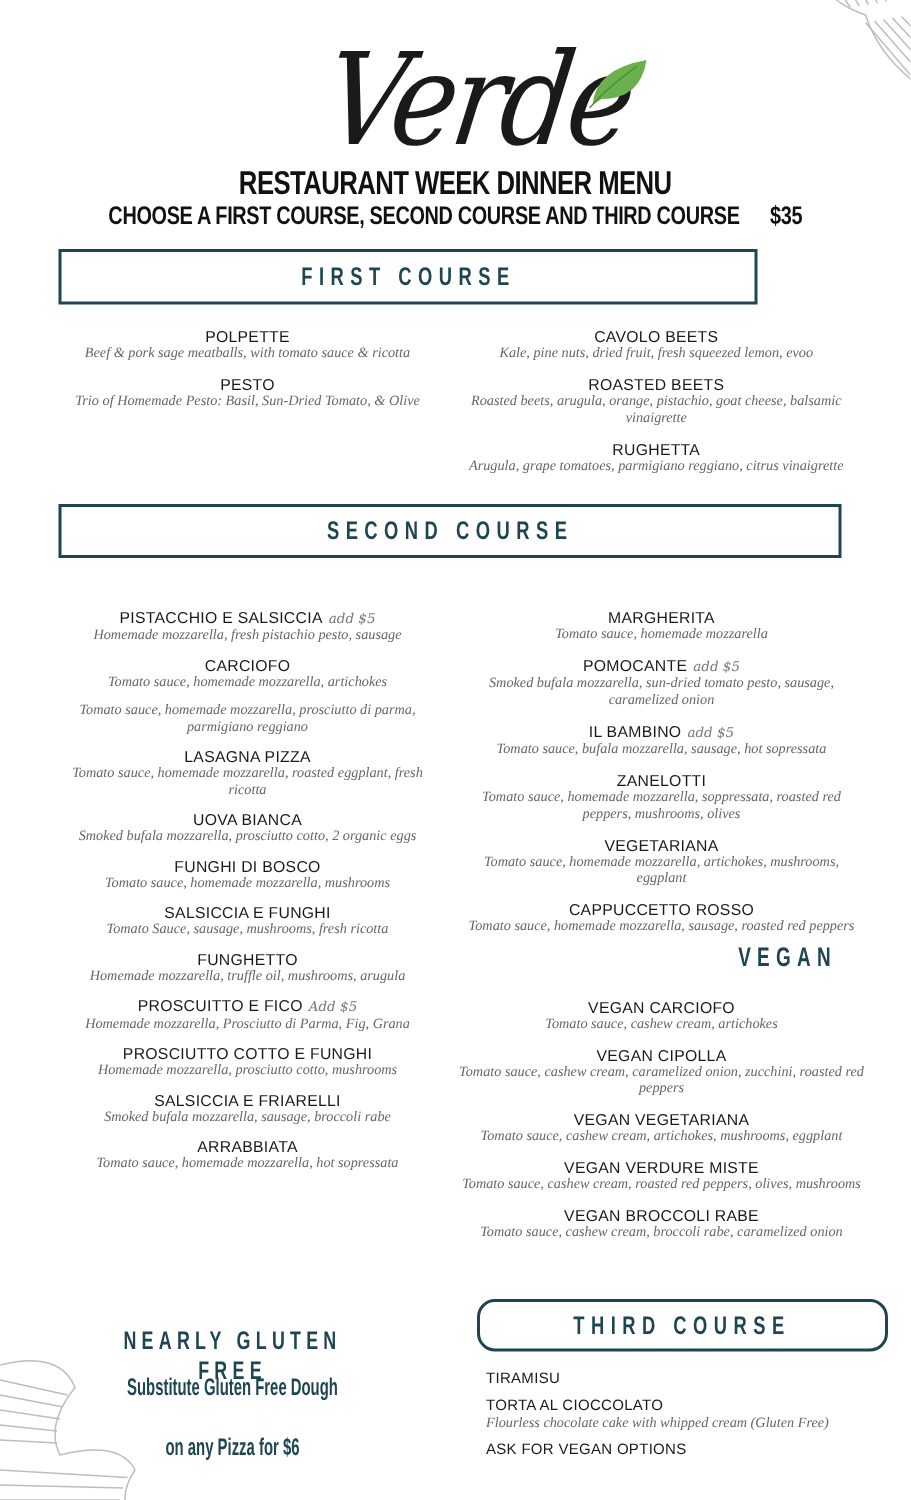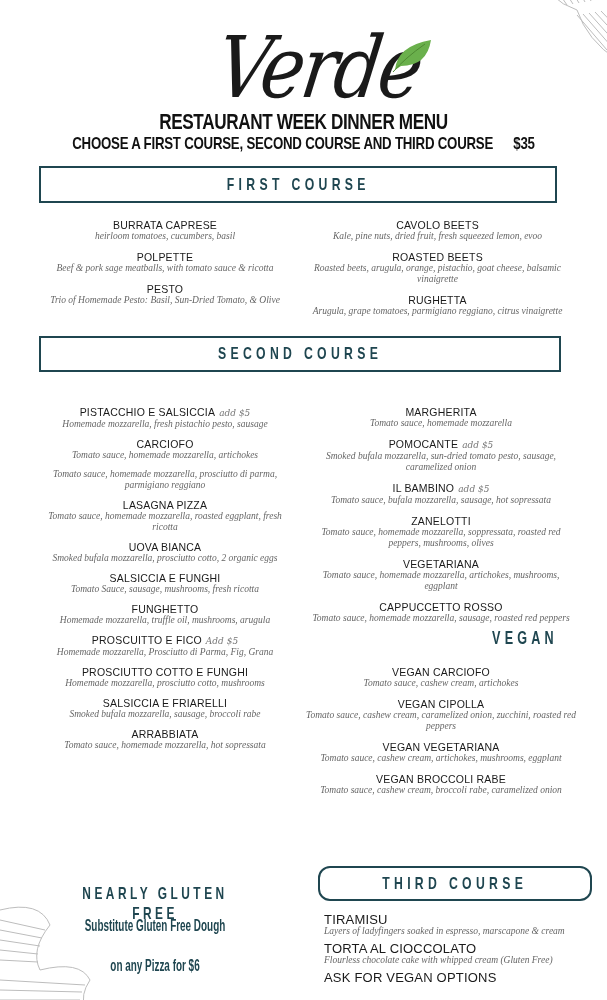--- a/index.html
+++ b/index.html
@@ -31,21 +31,21 @@
   .item-name .addon { font-family:"DejaVu Serif", serif; font-style:italic; font-size:9px; color:#777; margin-left:4px; letter-spacing:0; }
   .item-desc { font-family:"Liberation Serif", serif; font-style:italic; font-size:9.5px; color:#666; line-height:11px; }
 
   .heading-inline { font-family:"Liberation Sans", sans-serif; font-weight:bold; color:#1f4650; letter-spacing:6px; font-size:18px; transform:scaleX(0.7); display:inline-block; }
 
   .gf-title { position:absolute; left:40px; width:230px; top:884px; text-align:center; }
   .gf-line { position:absolute; left:40px; width:230px; text-align:center; font-family:"Liberation Sans", sans-serif; font-weight:bold; color:#1f4650; font-size:16px; transform:scaleX(0.62); }
 
   .third-col { position:absolute; left:324px; top:914px; width:260px; text-align:left; }
   .third-col .item { margin-bottom:6px; }
-  .third-col .item-name { font-size:13px; }
+  .third-col .item-name { font-size:10px; }
   .third-col .item-desc { font-size:9.5px; }
 </style>
 </head>
 <body>
 
 <svg class="deco-tr" viewBox="0 0 120 120">
   <g fill="none" stroke="#bdbdbd" stroke-width="1">
     <path d="M30,0 Q40,30 70,40 Q80,70 110,90 L120,100"></path>
     <path d="M36,0 L60,35"></path>
       <path d="M44,0 L66,34"></path>
@@ -83,29 +83,25 @@
     <path d="M4,32 Q6,8 40,2 Q36,28 10,28 Z" fill="#6ab04c"></path>
     <path d="M2,34 Q14,20 34,6" stroke="#4e8a33" stroke-width="1" fill="none"></path>
   </svg>
 </div>
 
 <div class="title main">RESTAURANT WEEK DINNER MENU</div>
 <div class="title sub">
   <span>CHOOSE A FIRST COURSE, SECOND COURSE AND THIRD COURSE</span><span class="price">$35</span>
 </div>
 
-<div class="section-box" style="left:39px; top:166px; width:518px; height:37px;">
+<div class="section-box" style="left:39px; top:166px; width:466px; height:37px;">
   <span class="section-label">FIRST COURSE</span>
 </div>
 
 <div class="col" style="left:30px; top:219px; width:270px;">
-  <div class="item">
-      <div class="item-name">BURRATA CAPRESE</div>
-      <div class="item-desc">heirloom tomatoes, cucumbers, basil</div>
-    </div>
   <div class="item">
       <div class="item-name">POLPETTE</div>
       <div class="item-desc">Beef &amp; pork sage meatballs, with tomato sauce &amp; ricotta</div>
     </div>
   <div class="item">
       <div class="item-name">PESTO</div>
       <div class="item-desc">Trio of Homemade Pesto: Basil, Sun-Dried Tomato, &amp; Olive</div>
     </div>
 </div>
 <div class="col" style="left:305px; top:219px; width:265px;">
@@ -141,20 +137,24 @@
     </div>
   <div class="item" style="margin-bottom:8px">
       <div class="item-name">LASAGNA PIZZA</div>
       <div class="item-desc">Tomato sauce, homemade mozzarella, roasted eggplant, fresh ricotta</div>
     </div>
   <div class="item" style="margin-bottom:8px">
       <div class="item-name">UOVA BIANCA</div>
       <div class="item-desc">Smoked bufala mozzarella, prosciutto cotto, 2 organic eggs</div>
     </div>
   <div class="item" style="margin-bottom:8px">
+      <div class="item-name">FUNGHI DI BOSCO</div>
+      <div class="item-desc">Tomato sauce, homemade mozzarella, mushrooms</div>
+    </div>
+  <div class="item" style="margin-bottom:8px">
       <div class="item-name">SALSICCIA E FUNGHI</div>
       <div class="item-desc">Tomato Sauce, sausage, mushrooms, fresh ricotta</div>
     </div>
   <div class="item" style="margin-bottom:8px">
       <div class="item-name">FUNGHETTO</div>
       <div class="item-desc">Homemade mozzarella, truffle oil, mushrooms, arugula</div>
     </div>
   <div class="item" style="margin-bottom:8px">
       <div class="item-name"><span>PROSCUITTO E FICO</span><span class="addon">Add $5</span></div>
       <div class="item-desc">Homemade mozzarella, Prosciutto di Parma, Fig, Grana</div>
@@ -210,38 +210,41 @@
     </div>
   <div class="item">
       <div class="item-name">VEGAN CIPOLLA</div>
       <div class="item-desc">Tomato sauce, cashew cream, caramelized onion, zucchini, roasted red peppers</div>
     </div>
   <div class="item">
       <div class="item-name">VEGAN VEGETARIANA</div>
       <div class="item-desc">Tomato sauce, cashew cream, artichokes, mushrooms, eggplant</div>
     </div>
   <div class="item">
+      <div class="item-name">VEGAN VERDURE MISTE</div>
+      <div class="item-desc">Tomato sauce, cashew cream, roasted red peppers, olives, mushrooms</div>
+    </div>
+  <div class="item">
       <div class="item-name">VEGAN BROCCOLI RABE</div>
       <div class="item-desc">Tomato sauce, cashew cream, broccoli rabe, caramelized onion</div>
     </div>
 </div>
 
 <div class="gf-title">
   <span class="heading-inline" style="font-size:17px; letter-spacing:5px;">NEARLY GLUTEN FREE</span>
 </div>
 <div class="gf-line" style="top:917px;">Substitute Gluten Free Dough</div>
 <div class="gf-line" style="top:957px;">on any Pizza for $6</div>
 
 <div class="section-box" style="left:318px; top:866px; width:274px; height:35px;border-radius:12px;">
   <span class="section-label">THIRD COURSE</span>
 </div>
 <div class="third-col">
   <div class="item">
       <div class="item-name">TIRAMISU</div>
-      <div class="item-desc">Layers of ladyfingers soaked in espresso, marscapone &amp; cream</div>
     </div>
   <div class="item">
       <div class="item-name">TORTA AL CIOCCOLATO</div>
       <div class="item-desc">Flourless chocolate cake with whipped cream (Gluten Free)</div>
     </div>
   <div class="item">
       <div class="item-name">ASK FOR VEGAN OPTIONS</div>
     </div>
 </div>
 

